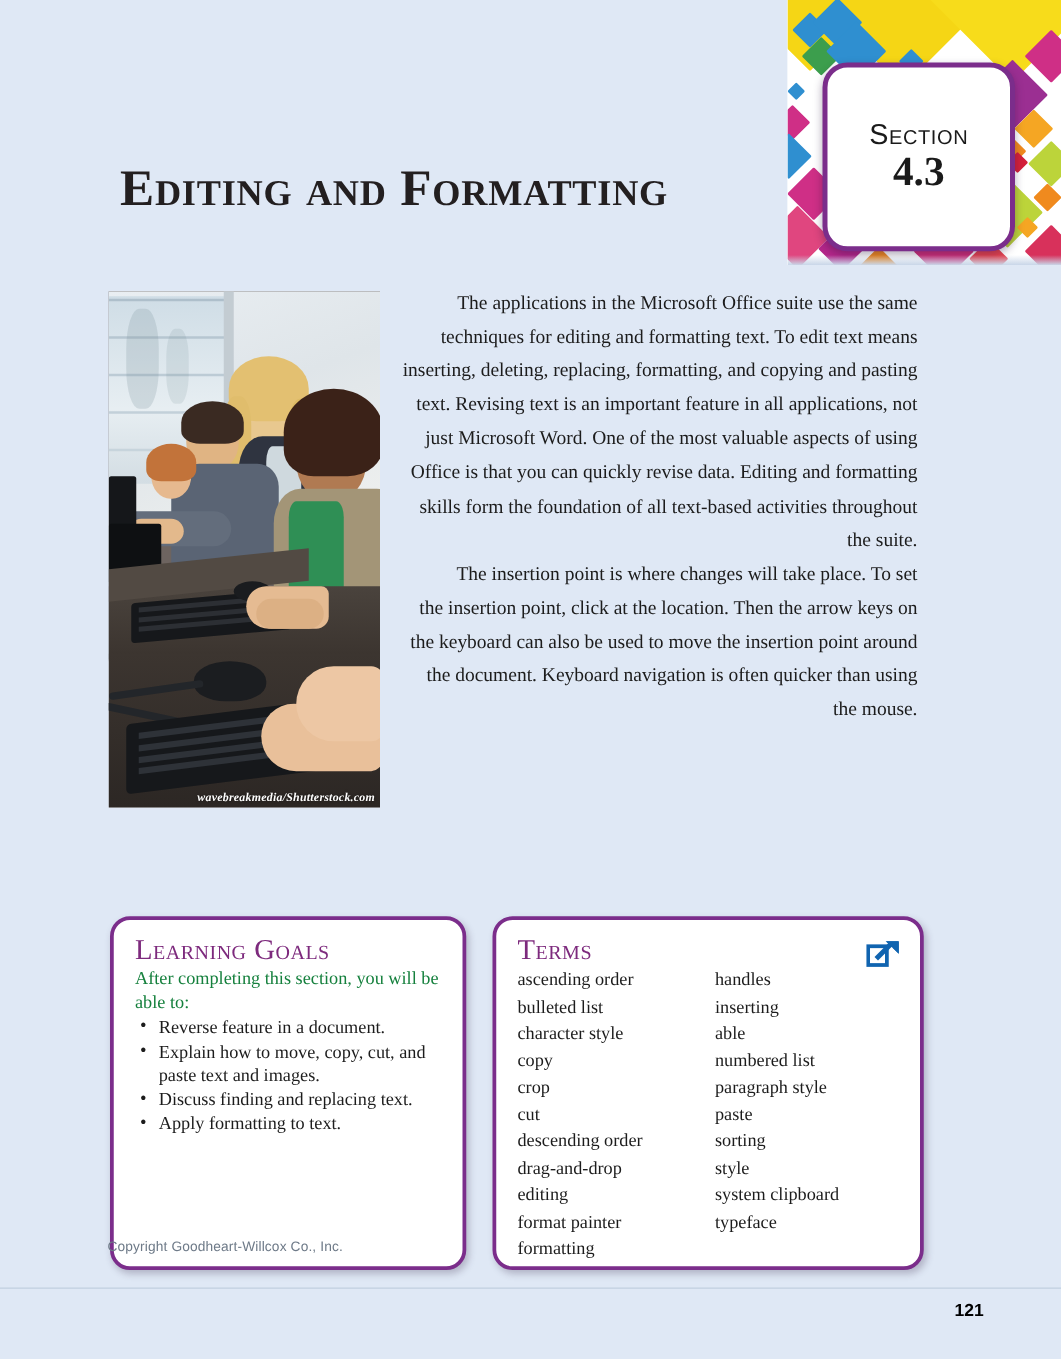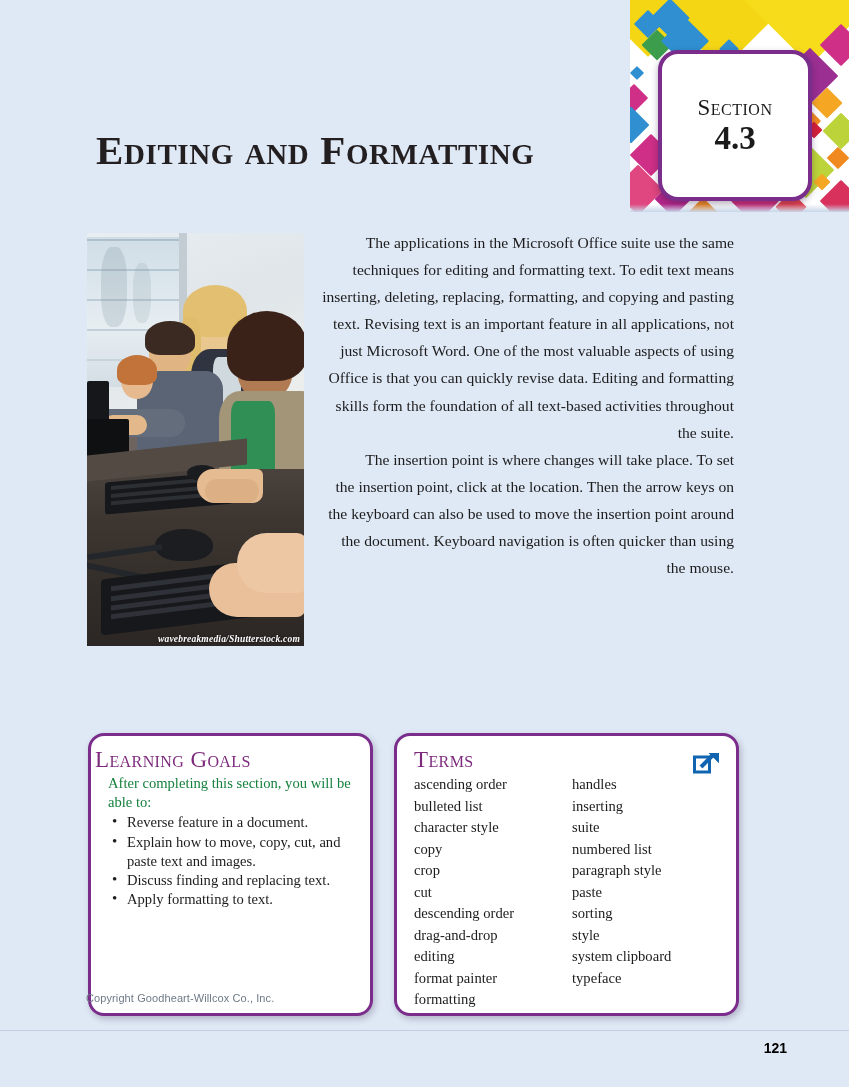--- a/index.html
+++ b/index.html
@@ -48,21 +48,21 @@
     border: 4px solid #7b2d8b;
     border-radius: 20px;
     box-shadow: 0 3px 7px rgba(40,20,60,0.35);
     display: flex;
     flex-direction: column;
     align-items: center;
     justify-content: center;
     z-index: 5;
   }
   .badge-word {
-    font-family: Liberation Serif, serif;
+    font-family: Liberation Sans, sans-serif;
     font-variant: small-caps;
     font-size: 23px;
     letter-spacing: 0.5px;
     color: #1a1a1a;
     line-height: 1;
     margin-bottom: 2px;
   }
   .badge-num {
     font-family: "Liberation Serif", serif;
     font-size: 33px;
@@ -147,21 +147,21 @@
   #terms-box { left: 394px; top: 733px; width: 345px; height: 283px; }
 
   .fbox-head {
     font-family: "Liberation Serif", serif;
     font-variant: small-caps;
     font-size: 23px;
     color: #7d2a7d;
     letter-spacing: 0.4px;
     line-height: 1;
   }
-  #goals-box .fbox-head { margin: 12px 0 3px 4px; }
+  #goals-box .fbox-head { margin: 12px 0 3px 17px; }
   #terms-box .fbox-head { margin: 12px 0 3px 17px; }
 
   .goals-intro {
     margin: 0 14px 0 17px;
     font-family: "Liberation Serif", serif;
     font-size: 14.6px;
     line-height: 19.2px;
     color: #15803d;
   }
   .goals-list {
@@ -386,21 +386,21 @@
       <li>cut</li>
       <li>descending order</li>
       <li>drag-and-drop</li>
       <li>editing</li>
       <li>format painter</li>
       <li>formatting</li>
     </ul>
     <ul class="terms-col c2">
       <li>handles</li>
       <li>inserting</li>
-      <li>suite</li>
+      <li>able</li>
       <li>numbered list</li>
       <li>paragraph style</li>
       <li>paste</li>
       <li>sorting</li>
       <li>style</li>
       <li>system clipboard</li>
       <li>typeface</li>
     </ul>
   </div>
 </div>

